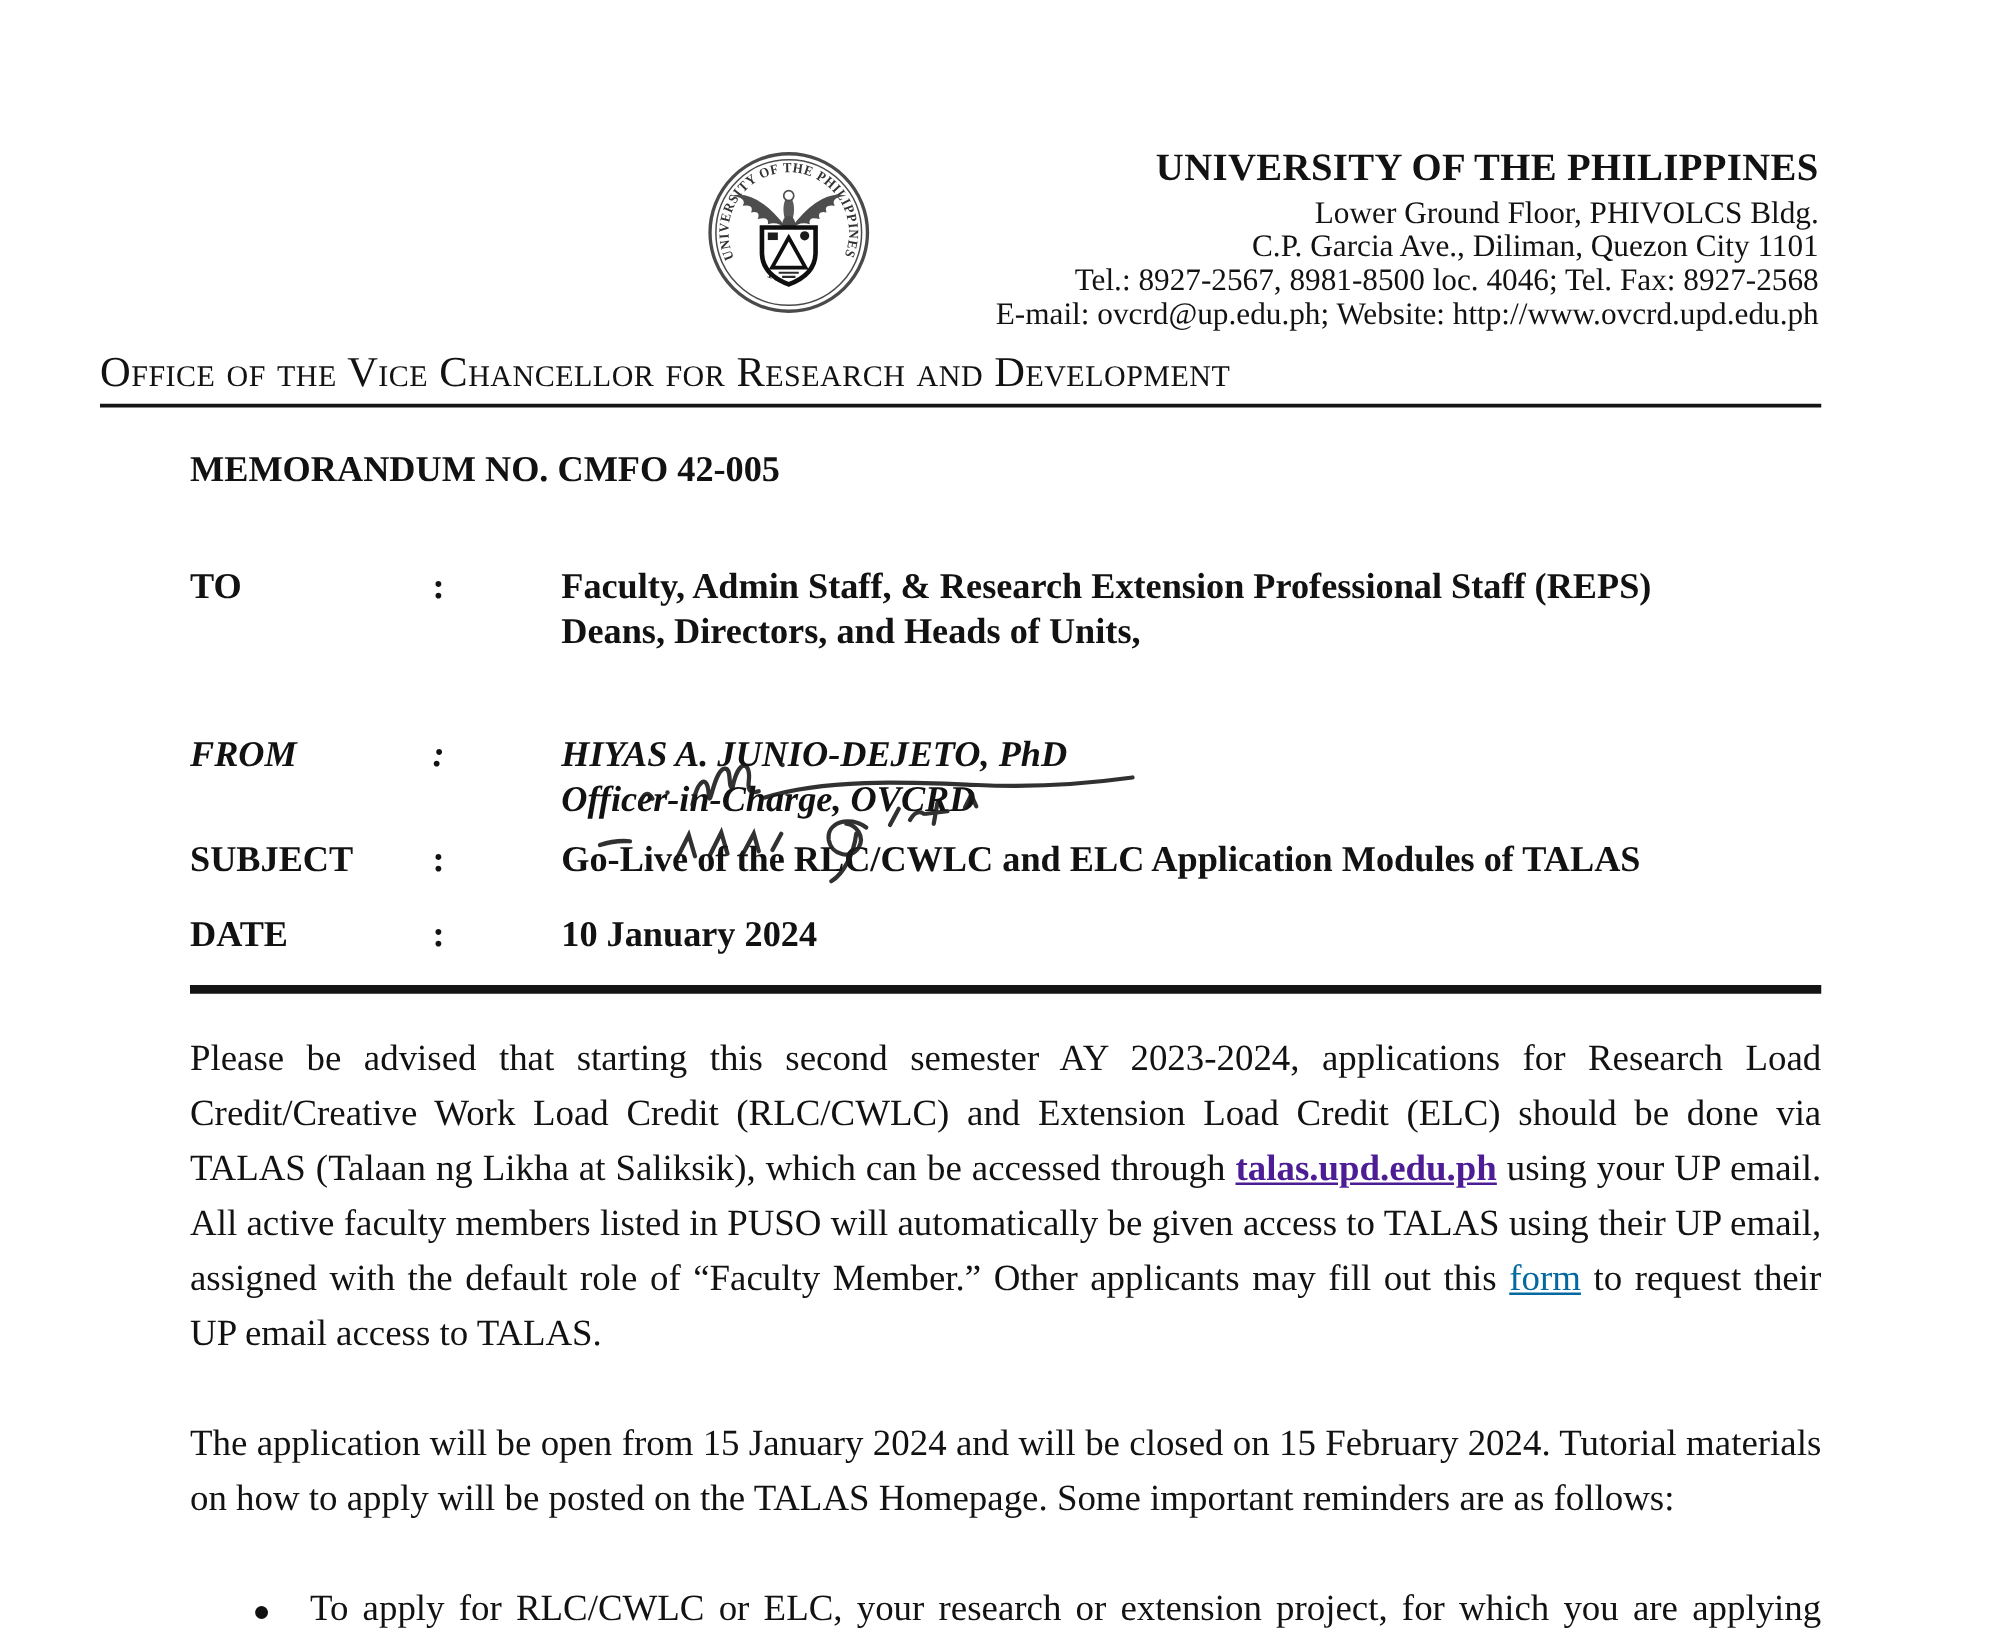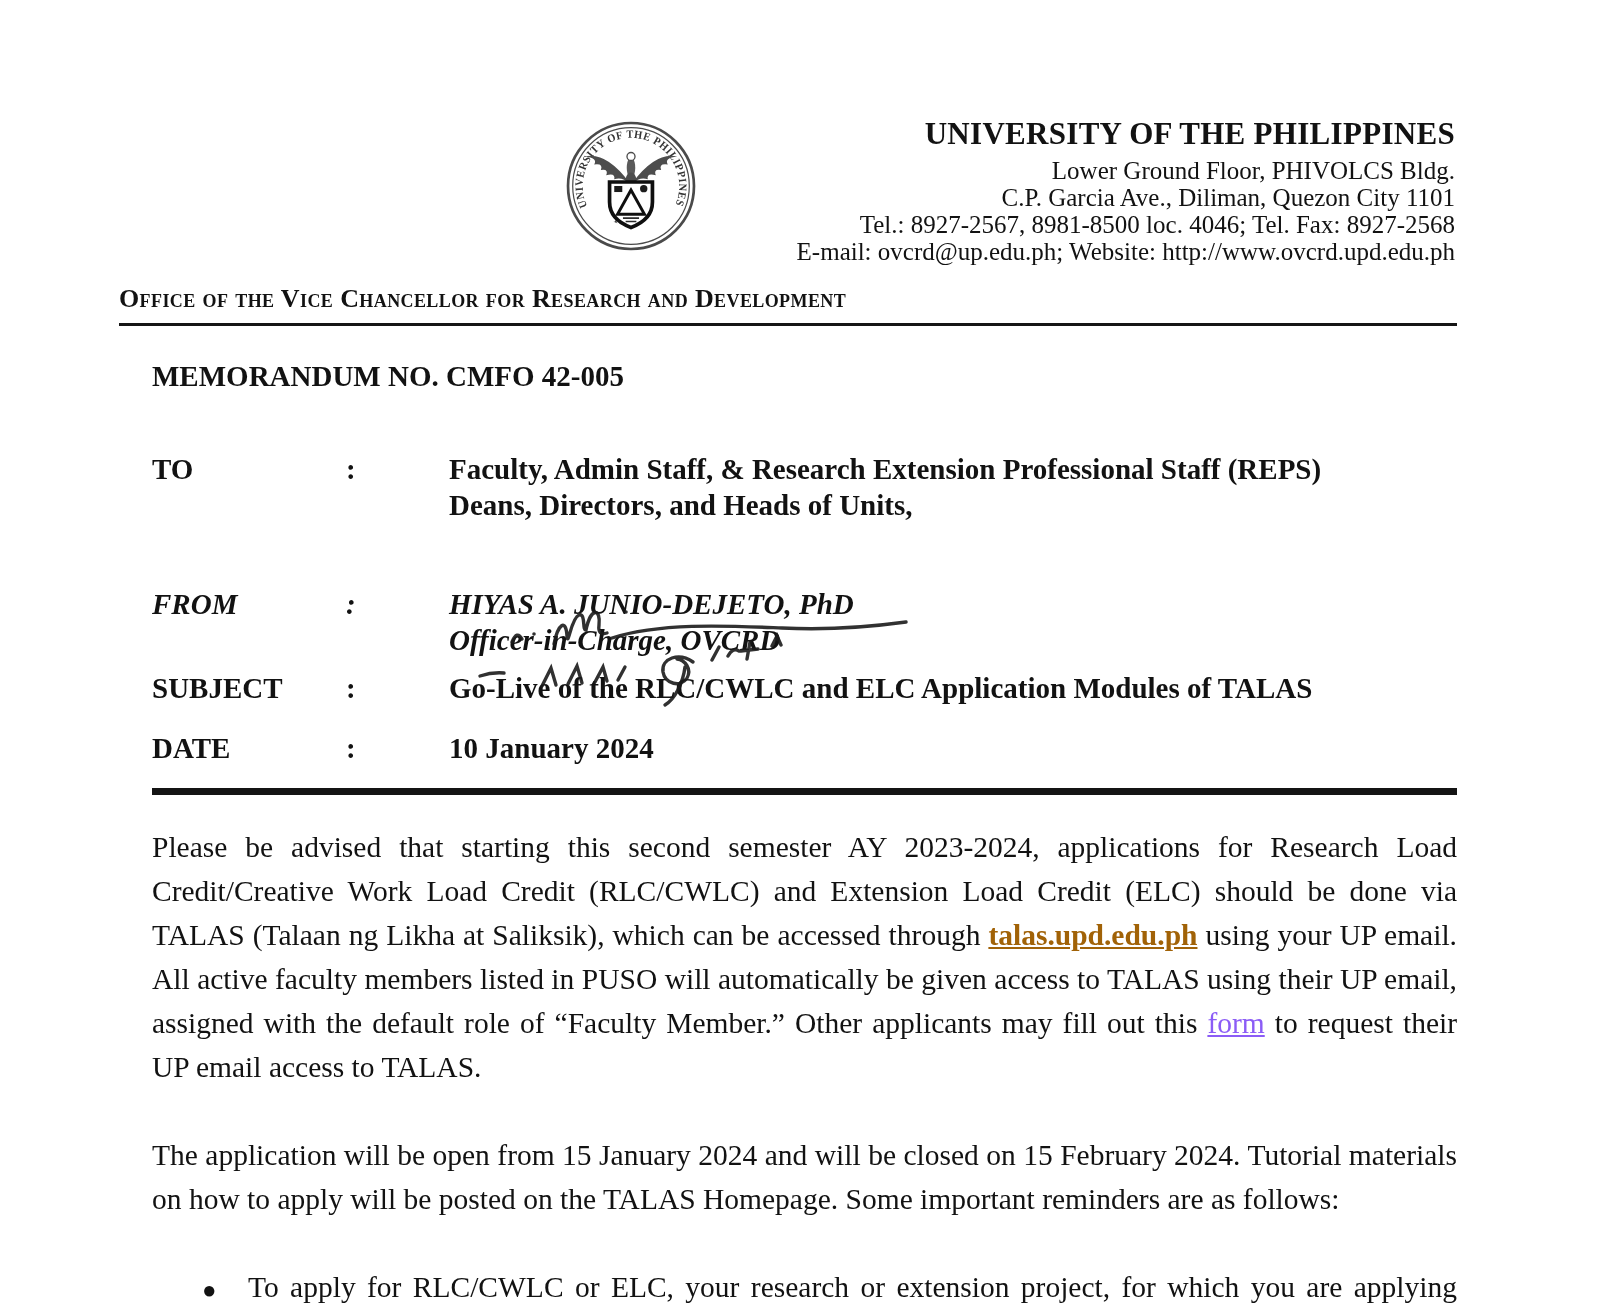--- a/index.html
+++ b/index.html
@@ -43,23 +43,23 @@
     font-weight: bold;
     letter-spacing: 0.3px;
     margin-bottom: 5px;
   }
   .addr-line {
     font-size: 25px;
     line-height: 27px;
   }
   
   .office-title {
-    margin: 22px 143px 0 119px;
-    font-size: 26px;
-    font-weight: bold;
+    margin: 22px 143px 0 80px;
+    font-size: 34px;
+    font-weight: normal;
     font-variant: small-caps;
     letter-spacing: 0.4px;
     line-height: 34px;
     padding-bottom: 7px;
     border-bottom: 3.5px solid #151515;
   }
   
   .memo-no {
     margin: 33px 143px 0 152px;
     font-size: 29px;
@@ -98,28 +98,28 @@
     background: #141414;
   }
   .body-p {
     margin: 30px 143px 0 152px;
     font-size: 29.5px;
     line-height: 44px;
     text-align: justify;
   }
   .body-p.p2 { margin-top: 44px; }
   a.link-bold {
-    color: #a16207;
+    color: #4c1d95;
     font-weight: bold;
     text-decoration: underline;
     cursor: pointer;
     margin-top: 19px;
   }
   a.link-light {
-    color: #8b5cf6;
+    color: #0369a1;
     text-decoration: underline;
     cursor: pointer;
   }
   ul.bullets {
     margin: 44px 143px 0 152px;
     padding: 0;
     list-style: none;
   }
   ul.bullets li {
     position: relative;

